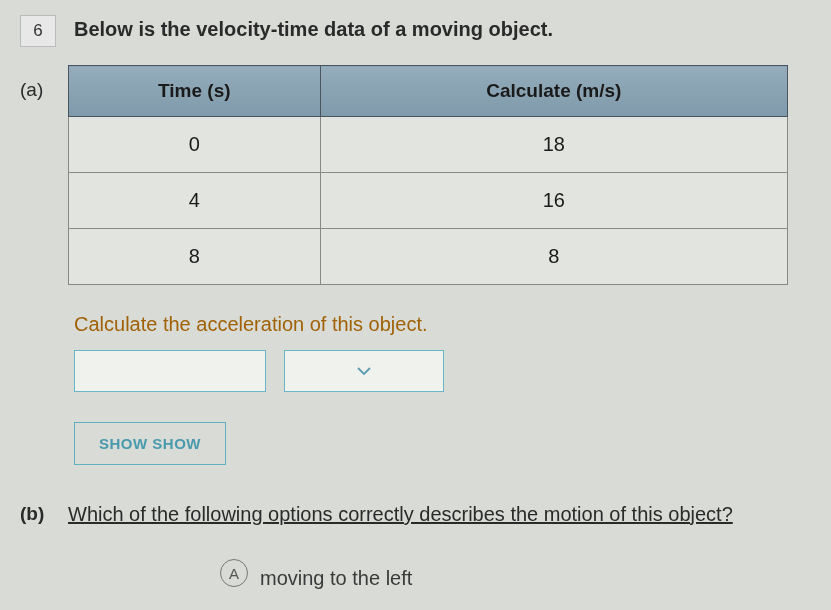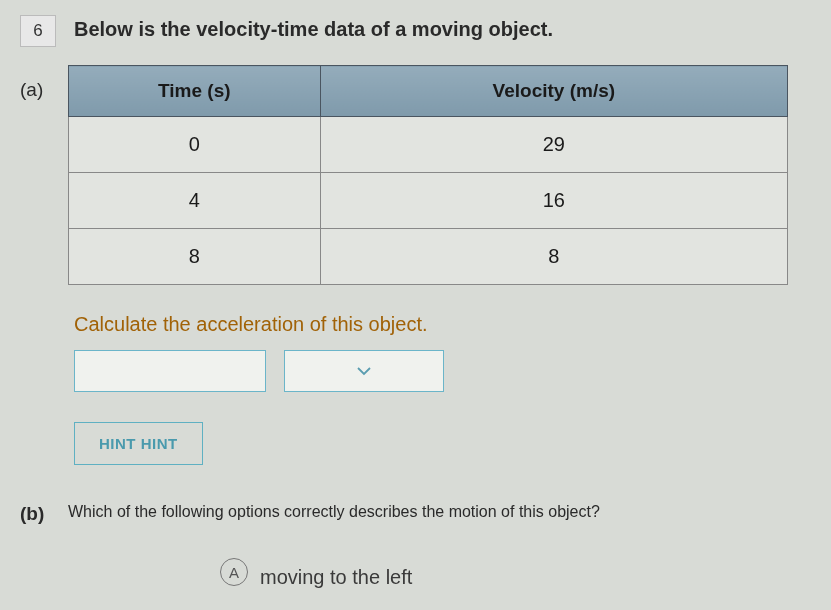--- a/index.html
+++ b/index.html
@@ -125,22 +125,23 @@
       gap: 18px;
       margin-top: 38px;
     }
     .part-b-label {
       font-size: 19px;
       font-weight: bold;
       color: #2a2a2a;
       min-width: 30px;
     }
     .part-b-text {
-      font-size: 16px;
-      color: #2a2a2a;
+      font-size: 20px;
+      color: #2a2a2a;
+      text-decoration: underline;
     }
     .option-row {
       display: flex;
       align-items: center;
       gap: 12px;
       margin-left: 200px;
       margin-top: 30px;
     }
     .option-bubble {
       width: 28px;
@@ -170,27 +171,27 @@
   <div class="question-text">Below is the velocity-time data of a moving object.</div>
 </div>
 
 <div class="part-row">
   <div class="part-label">(a)</div>
   <div class="table-container">
     <table>
       <thead>
         <tr>
           <th>Time (s)</th>
-          <th>Velocity (m/s)</th>
+          <th>Calculate (m/s)</th>
         </tr>
       </thead>
       <tbody>
         <tr>
           <td>0</td>
-          <td>29</td>
+          <td>18</td>
         </tr>
         <tr>
           <td>4</td>
           <td>16</td>
         </tr>
         <tr>
           <td>8</td>
           <td>8</td>
         </tr>
       </tbody>
@@ -204,21 +205,21 @@
   <input type="text" class="text-input" style="">
   <div class="select-input">
     <span class="chevron-down">
       <svg width="14" height="9" viewBox="0 0 14 9">
           <path d="M1 1 L7 7 L13 1" stroke="#5a9db0" stroke-width="1.8" fill="none"></path>
         </svg>
     </span>
   </div>
 </div>
 
-<button class="hint-button">HINT HINT</button>
+<button class="hint-button">SHOW SHOW</button>
 
 <div class="part-b">
   <div class="part-b-label">(b)</div>
   <div class="part-b-text">Which of the following options correctly describes the motion of this object?</div>
 </div>
 
 <div class="option-row">
   <div class="option-bubble">A</div>
   <div class="option-text">moving to the left</div>
 </div>

